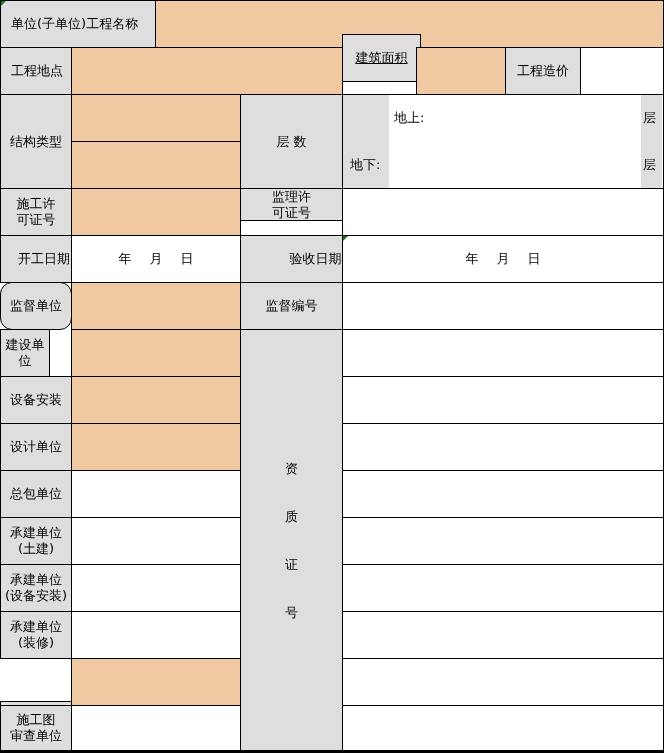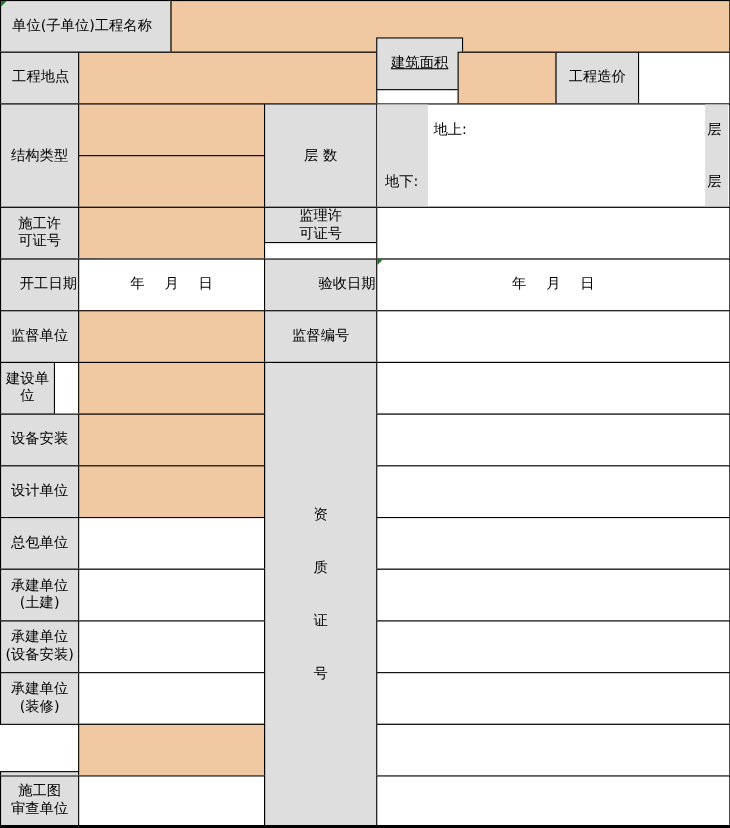--- a/index.html
+++ b/index.html
@@ -69,21 +69,21 @@
     <span>日</span>
   </div>
   <div class="c lbl" style="left:240px;top:235px;width:103px;height:48px;padding-left:48px;">验收日期</div>
   <div class="c wht date" style="left:342px;top:235px;width:322px;height:48px;">
     <span>年</span><span class="gap"></span>
     <span>月</span><span class="gap"></span>
     <span>日</span>
   </div>
   <div class="corner" style="left:343px;top:236px;"></div>
 
-  <div class="c lbl" style="left:0;top:282px;width:72px;height:48px;">监督单位</div>
+  <div class="c lbl" style="left:0;top:282px;width:72px;height:48px;border-radius:12px;">监督单位</div>
   <div class="c inp" style="left:71px;top:282px;width:170px;height:48px;"></div>
   <div class="c lbl" style="left:240px;top:282px;width:103px;height:48px;">监督编号</div>
   <div class="c wht" style="left:342px;top:282px;width:322px;height:48px;"></div>
 
   <div class="c lbl vert" style="left:240px;top:329px;width:103px;height:424px;">
     <span>资</span>
     <span>质</span>
     <span>证</span>
     <span>号</span>
   </div>

